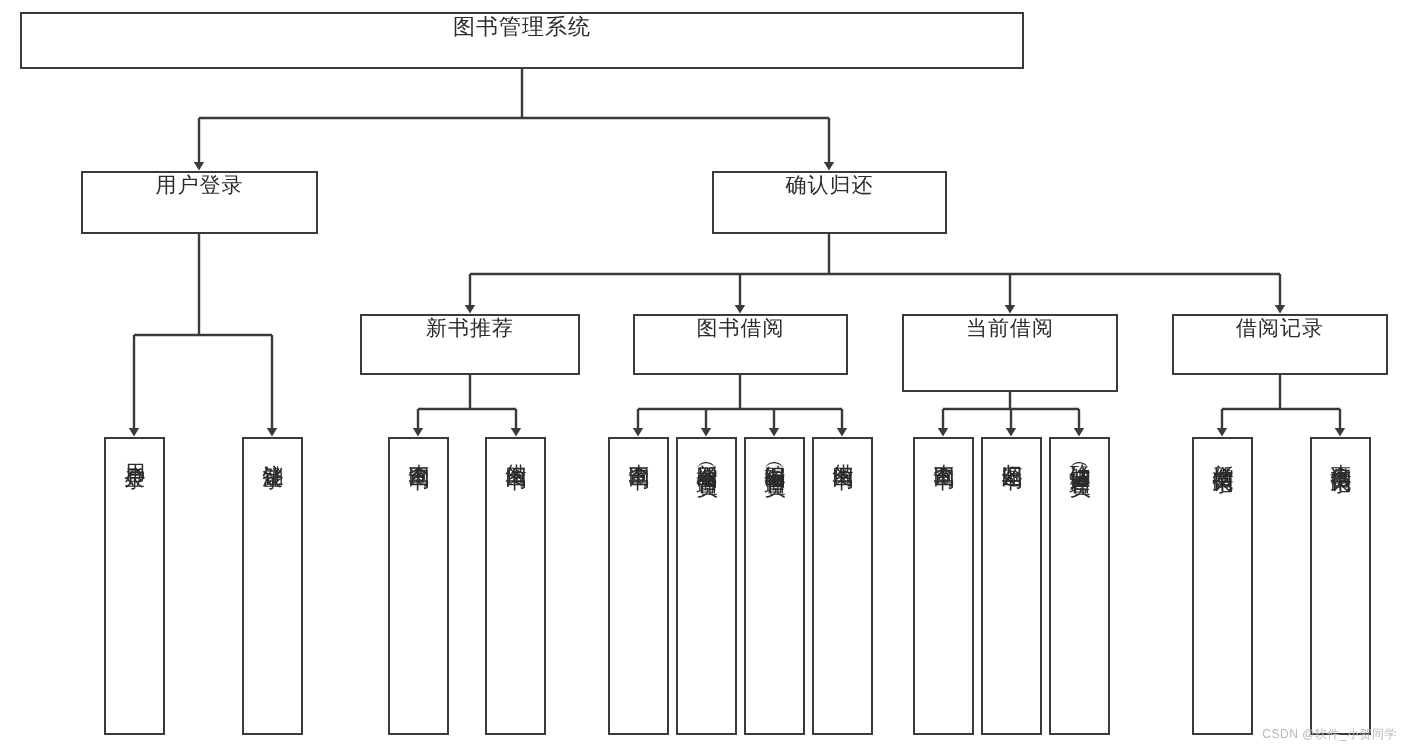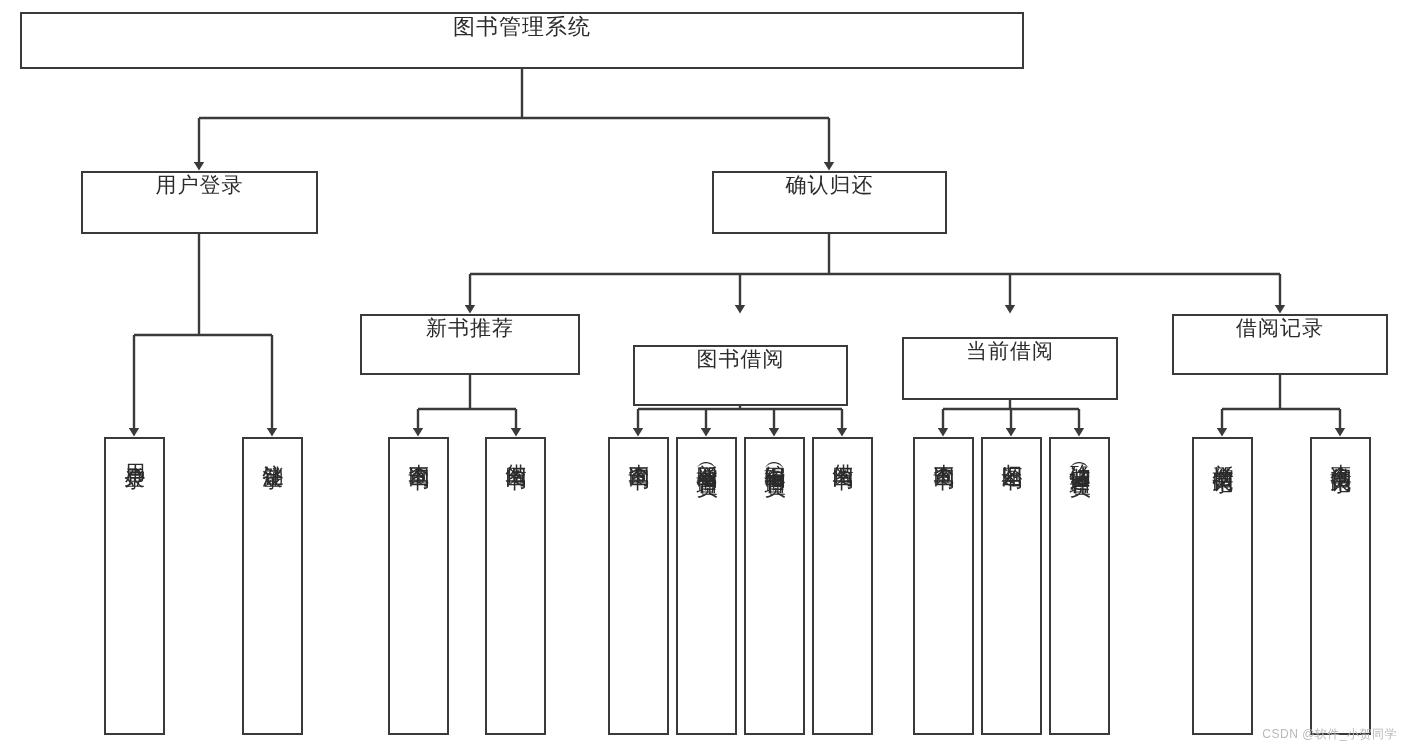--- a/index.html
+++ b/index.html
@@ -130,24 +130,24 @@
   <div class="node horiz" style="left:81px;top:171px;width:237px;height:63px;">
     <span class="label">用户登录</span>
   </div>
   <div class="node horiz" style="left:712px;top:171px;width:235px;height:63px;">
     <span class="label">确认归还</span>
   </div>
 
   <div class="node horiz" style="left:360px;top:314px;width:220px;height:61px;">
     <span class="label">新书推荐</span>
   </div>
-  <div class="node horiz" style="left:633px;top:314px;width:215px;height:61px;margin-top:31px;">
+  <div class="node horiz" style="left:633px;top:314px;width:215px;height:61px;">
     <span class="label">图书借阅</span>
   </div>
-  <div class="node horiz" style="left:902px;top:314px;width:216px;height:63px;margin-top:23px;">
+  <div class="node horiz" style="left:902px;top:314px;width:216px;height:78px;">
     <span class="label">当前借阅</span>
   </div>
   <div class="node horiz" style="left:1172px;top:314px;width:216px;height:61px;">
     <span class="label">借阅记录</span>
   </div>
 
   <div class="node vert" style="left:104px;top:437px;width:61px;height:298px;">
     <span class="label">用户登录</span>
   </div>
   <div class="node vert" style="left:242px;top:437px;width:61px;height:298px;">

